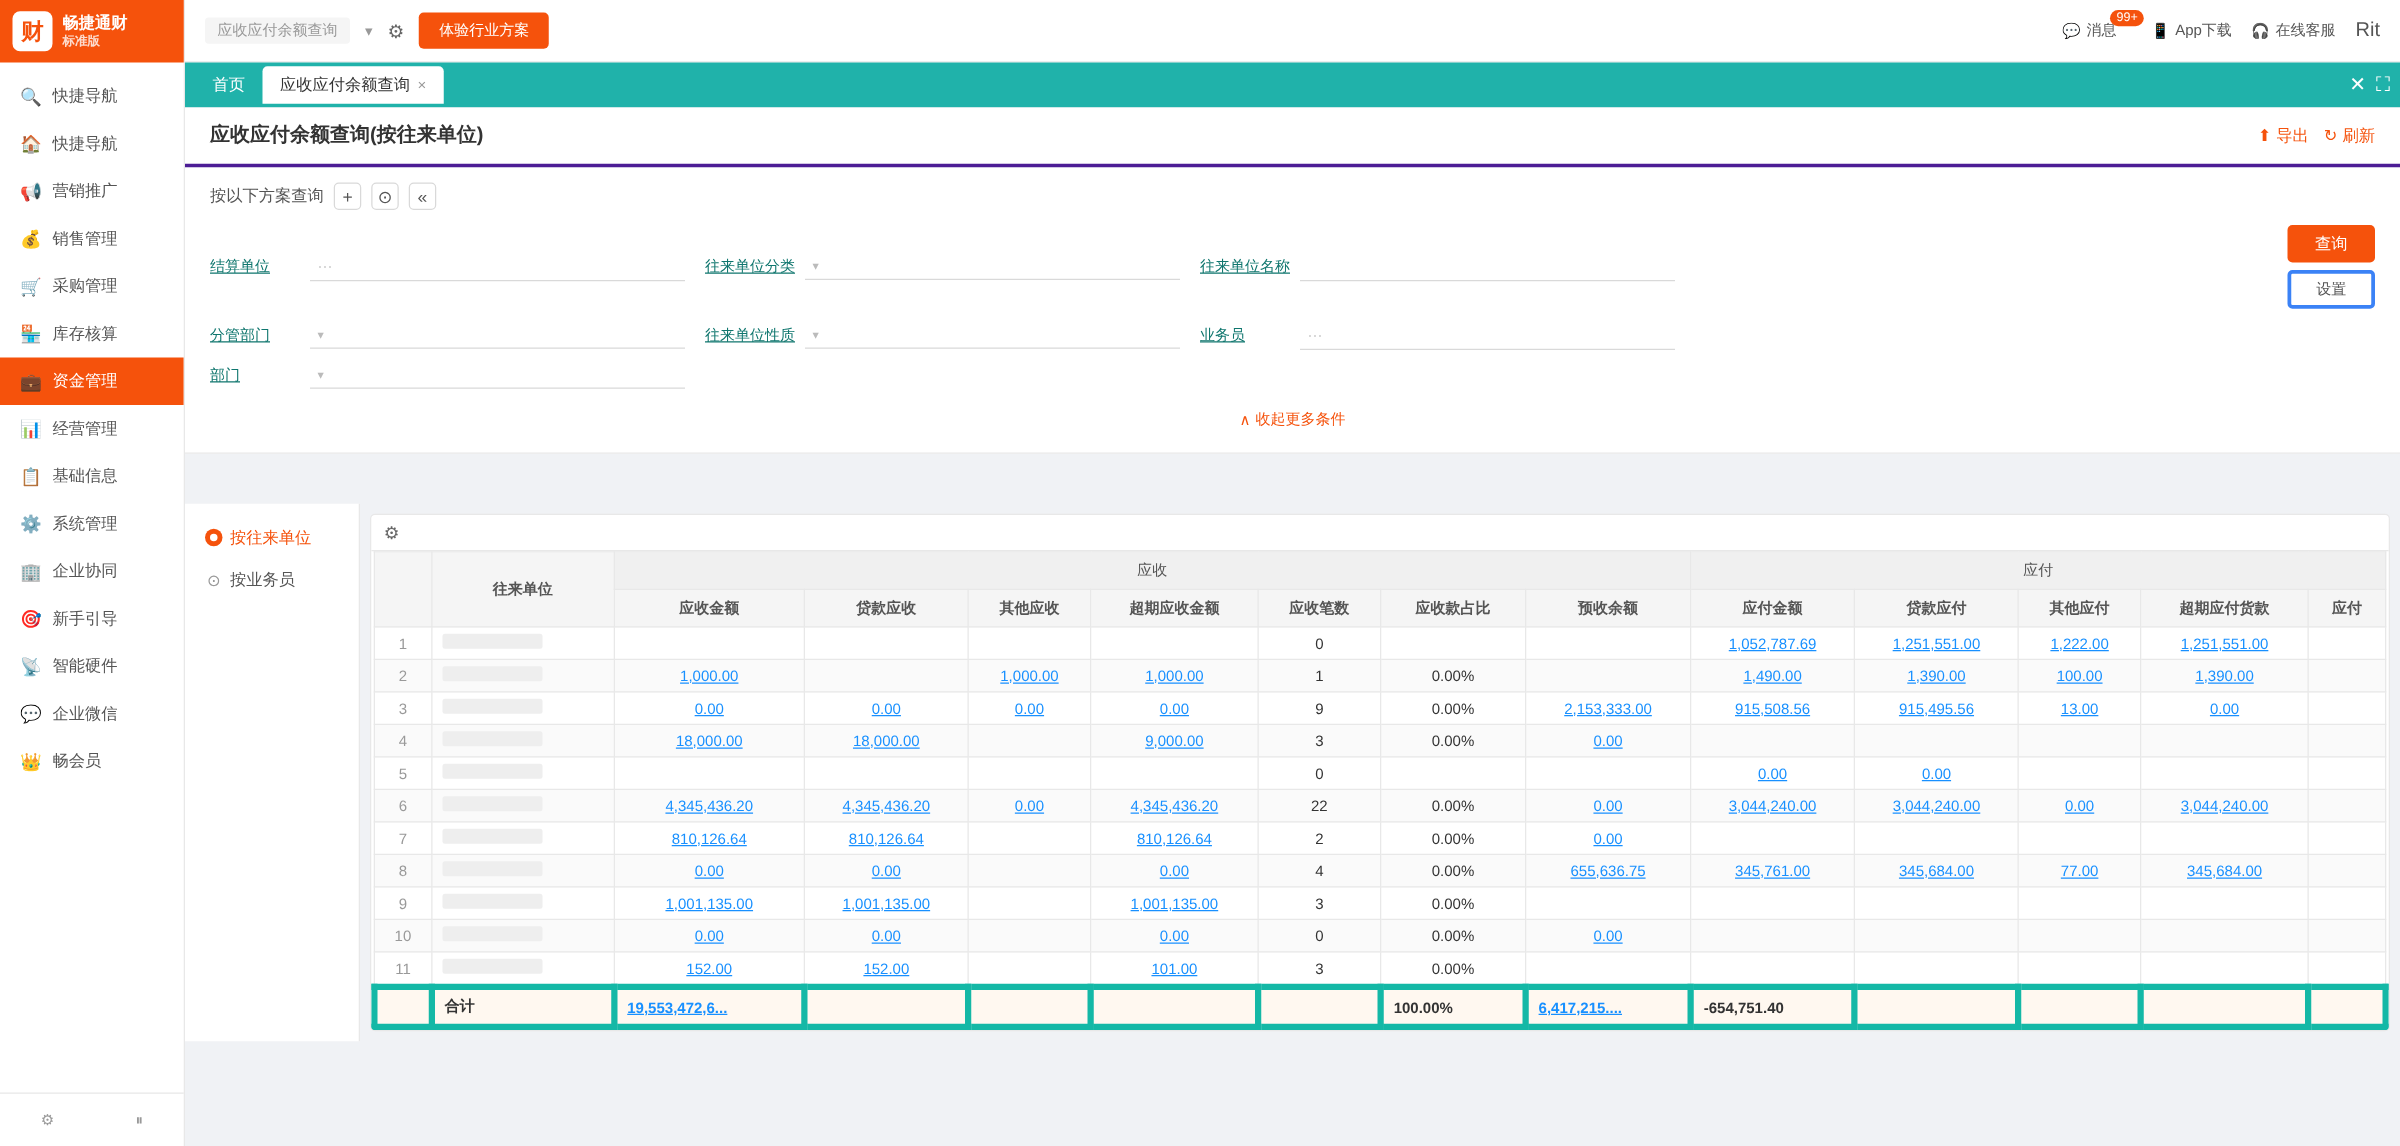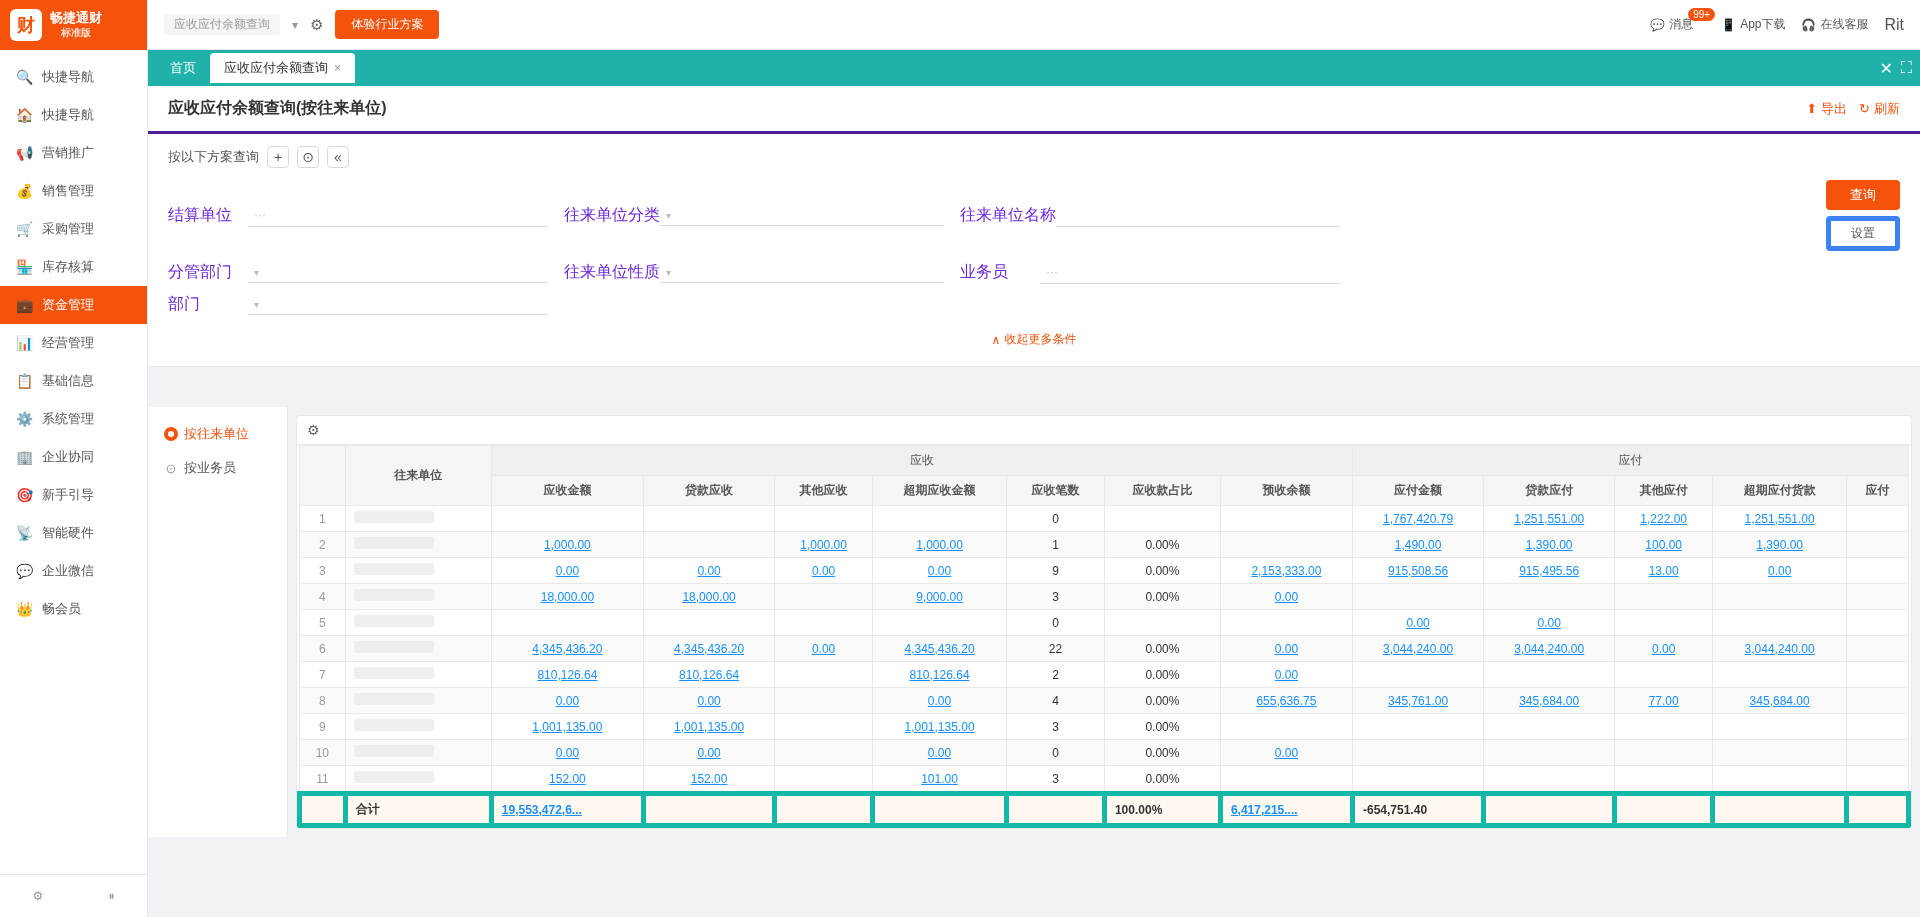--- a/index.html
+++ b/index.html
@@ -8,21 +8,21 @@
     
     .app-container { display: flex; height: 917px; width: 1920px; }
     
     
     .sidebar { width: 148px; background: #fff; display: flex; flex-direction: column; border-right: 1px solid #e8e8e8; flex-shrink: 0; }
     .sidebar-logo { background: #f5520c; height: 50px; display: flex; align-items: center; padding: 0 10px; color: #fff; font-size: 13px; font-weight: bold; }
     .sidebar-logo-icon { width: 32px; height: 32px; background: #fff; border-radius: 6px; display: flex; align-items: center; justify-content: center; margin-right: 8px; }
     .sidebar-logo-icon span { color: #f5520c; font-size: 18px; font-weight: bold; }
     .sidebar-logo-text { display: flex; flex-direction: column; }
     .sidebar-logo-main { font-size: 13px; line-height: 1.2; }
-    .sidebar-logo-sub { font-size: 10px; color: rgba(255,255,255,0.8); text-align: center; }
+    .sidebar-logo-sub { font-size: 10px; color: rgba(255,255,255,0.8); }
     .sidebar-nav { flex: 1; overflow-y: auto; padding: 8px 0; }
     .sidebar-item { display: flex; align-items: center; padding: 10px 16px; cursor: pointer; color: #555; transition: background 0.2s; }
     .sidebar-item.active { background: #f5520c; color: #fff; }
     .sidebar-item .icon { width: 18px; height: 18px; margin-right: 8px; display: flex; align-items: center; justify-content: center; font-size: 14px; }
     .sidebar-item .label { font-size: 13px; }
     .sidebar-bottom { border-top: 1px solid #e8e8e8; padding: 8px 0; display: flex; align-items: center; justify-content: space-around; }
     .sidebar-bottom-btn { cursor: pointer; padding: 6px; color: #999; }
     
     
     .main-content { flex: 1; display: flex; flex-direction: column; overflow: hidden; }
@@ -57,21 +57,21 @@
     .page-actions { display: flex; gap: 12px; }
     .page-action-btn { color: #f5520c; cursor: pointer; display: flex; align-items: center; gap: 4px; font-size: 13px; border: none; background: none; }
     
     
     .filter-area { background: #fff; padding: 12px 20px; border-bottom: 1px solid #e8e8e8; }
     .filter-top { display: flex; align-items: center; gap: 8px; margin-bottom: 12px; }
     .filter-label { color: #555; font-size: 13px; }
     .filter-add-btn { width: 22px; height: 22px; border: 1px solid #d9d9d9; border-radius: 4px; display: flex; align-items: center; justify-content: center; cursor: pointer; color: #555; font-size: 14px; }
     .filter-row { display: flex; align-items: center; gap: 16px; margin-bottom: 10px; }
     .filter-field { display: flex; align-items: center; flex: 1; max-width: 380px; }
-    .filter-field-label { color: #6d28d9; font-size: 16px; min-width: 80px; }
+    .filter-field-label { color: #0f766e; font-size: 12px; min-width: 80px; text-decoration: underline; }
     .filter-input { flex: 1; border: none; border-bottom: 1px solid #d9d9d9; padding: 4px 6px; font-size: 12px; outline: none; }
     .filter-select { flex: 1; border: none; border-bottom: 1px solid #d9d9d9; padding: 4px 6px; font-size: 12px; display: flex; align-items: center; justify-content: space-between; cursor: pointer; }
     .filter-dots { color: #bbb; }
     .filter-chevron { color: #bbb; font-size: 10px; }
     .filter-collapse { display: flex; align-items: center; justify-content: center; padding: 6px; color: #f5520c; cursor: pointer; font-size: 12px; gap: 4px; }
     
     
     .content-area { display: flex; margin-top: 40px; }
     .left-panel { width: 140px; background: #fff; padding: 10px 0; border-right: 1px solid #e8e8e8; flex-shrink: 0; }
     .panel-item { padding: 8px 16px; cursor: pointer; font-size: 13px; color: #555; display: flex; align-items: center; gap: 6px; }
@@ -255,21 +255,21 @@
             <div class="filter-select">
               <span class="filter-chevron">▾</span>
             </div>
           </div>
           <div class="filter-field">
             <span class="filter-field-label">往来单位名称</span>
             <input class="filter-input" type="text" style="">
           </div>
           <div style="display:flex; flex-direction:column; gap:6px; margin-left: auto;">
             <button style="background:#f5520c;color:#fff;border:none;padding:6px 20px;border-radius:4px;cursor:pointer;font-size:13px;">查询</button>
-            <button style="background:#fff;color:#555;border:5px solid #3b82f6;padding:4px 20px;border-radius:4px;cursor:pointer;font-size:12px;">设置</button>
+            <button style="background:#fff;color:#555;border:3px solid #3b82f6;padding:4px 20px;border-radius:4px;cursor:pointer;font-size:12px;">设置</button>
           </div>
         </div>
 
         <div class="filter-row">
           <div class="filter-field">
             <span class="filter-field-label">分管部门</span>
             <div class="filter-select">
               <span class="filter-chevron">▾</span>
             </div>
           </div>
@@ -348,21 +348,21 @@
             <tr>
                   <td class="row-num">1</td>
                   <td style="text-align: left;"><span style="display:inline-block;background:#eee;width:80px;height:12px;border-radius:2px;"></span></td>
                   <td></td>
                   <td></td>
                   <td></td>
                   <td></td>
                   <td>0</td>
                   <td></td>
                   <td></td>
-                  <td class="link-val">1,767,420.79</td>
+                  <td class="link-val">1,052,787.69</td>
                   <td class="link-val">1,251,551.00</td>
                   <td class="link-val">1,222.00</td>
                   <td class="link-val">1,251,551.00</td>
                   <td></td>
                 </tr>
                 <tr>
                   <td class="row-num">2</td>
                   <td style="text-align: left;"><span style="display:inline-block;background:#eee;width:80px;height:12px;border-radius:2px;"></span></td>
                   <td class="link-val">1,000.00</td>
                   <td></td>

